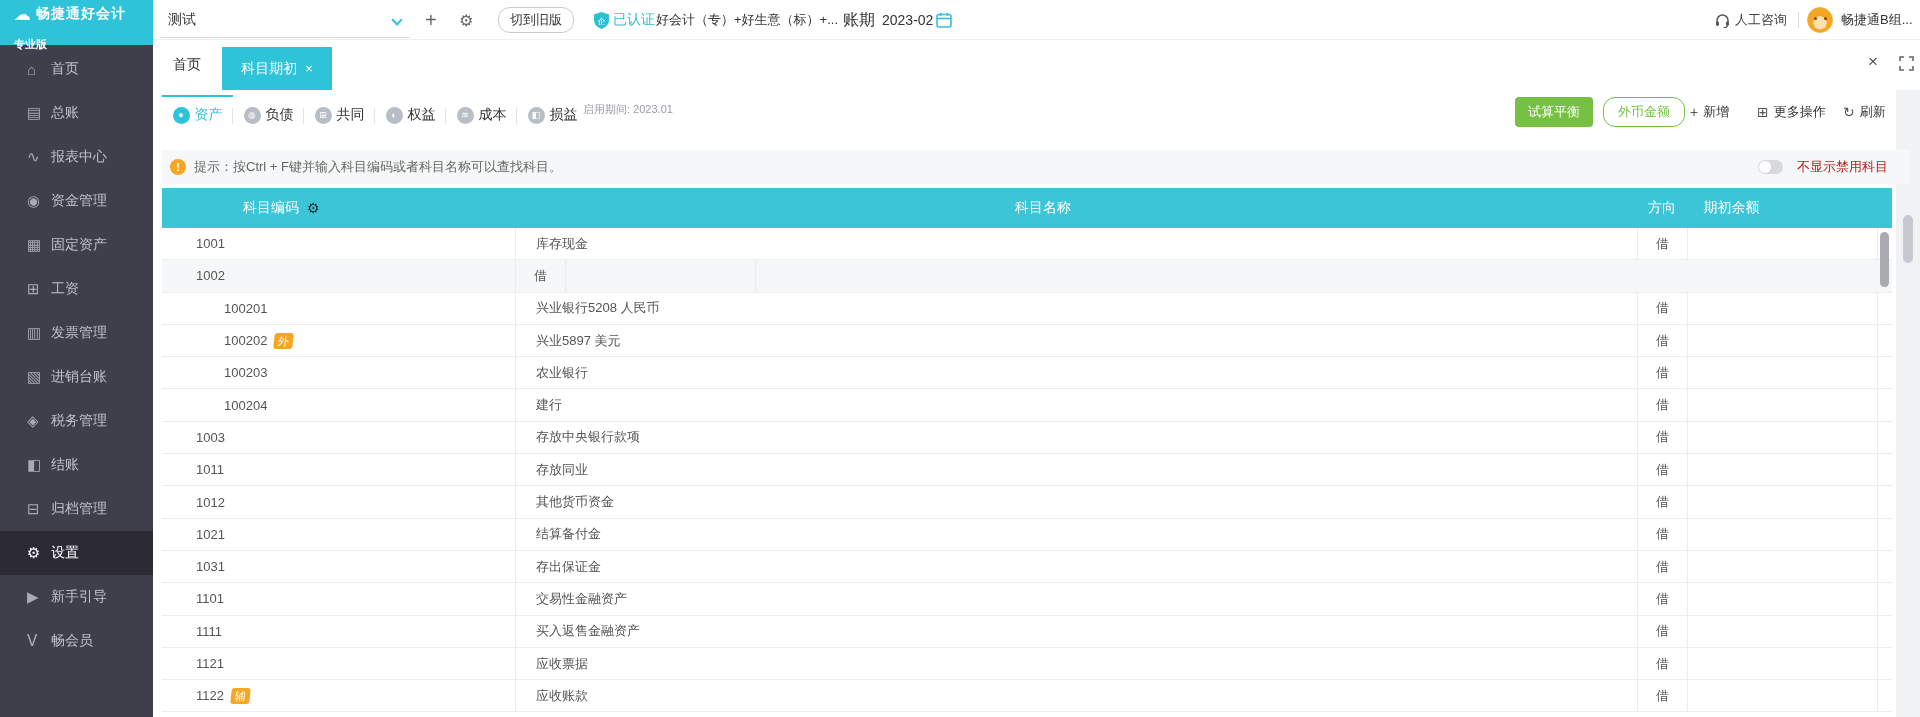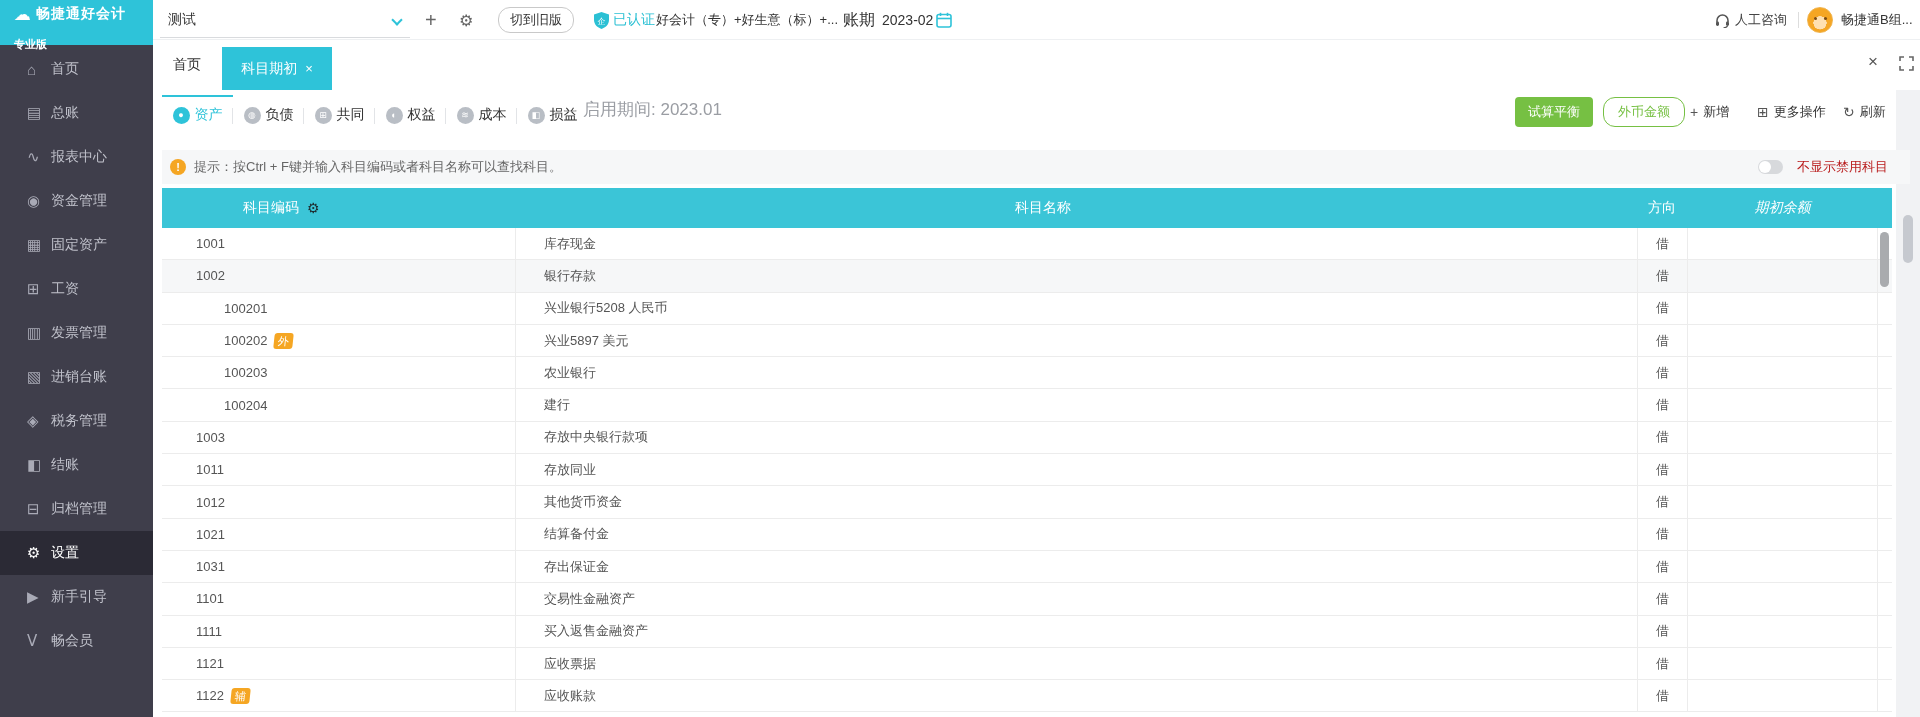--- a/index.html
+++ b/index.html
@@ -52,21 +52,21 @@
   .content { position:absolute; left:153px; top:90px; right:0; bottom:0; background:#fff; }
   .rstrip { position:absolute; right:0; top:0; bottom:0; width:24px; background:#f1f2f4; }
   .rstrip-thumb { position:absolute; right:7px; top:125px; width:10px; height:48px; background:#c6c9cf; border-radius:5px; }
   
   .tabstrip { position:absolute; left:9px; top:5px; height:38px; display:flex; }
   .cat-tab { width:71px; height:38px; display:flex; align-items:center; justify-content:center; gap:5px; font-size:14px; color:#333; border-top:2px solid transparent; position:relative; cursor:pointer; }
   .cat-tab:not(:last-child)::after { content:""; position:absolute; right:0; top:11px; width:1px; height:16px; background:#e2e4e7; }
   .cat-tab .ticon { width:17px; height:17px; border-radius:50%; background:#b9bec5; color:#fff; font-size:9px; display:flex; align-items:center; justify-content:center; flex:none; }
   .cat-tab.active { border-top-color:#2ec3d9; color:#2ec3d9; }
   .cat-tab.active .ticon { background:#2ec3d9; }
-  .enable-period { position:absolute; left:430px; top:0; height:38px; display:flex; align-items:center; color:#9a9da3; font-size:17px; }
+  .enable-period { position:absolute; left:430px; top:0; height:38px; display:flex; align-items:center; color:#9a9da3; font-size:11px; }
   .btn-trial { position:absolute; left:1362px; top:7px; width:78px; height:30px; background:#76c043; color:#fff; border:none; border-radius:4px; font-size:13px; cursor:pointer; }
   .btn-foreign { position:absolute; left:1450px; top:7px; width:82px; height:30px; background:#fff; color:#76c043; border:1px solid #76c043; border-radius:12px; font-size:13px; cursor:pointer; }
   .toollink { position:absolute; top:0; height:44px; display:flex; align-items:center; gap:5px; font-size:13px; color:#333; cursor:pointer; }
   .toollink .li { color:#555; font-size:14px; }
   .lk-add { left:1537px; }
   .lk-more { left:1604px; }
   .lk-refresh { left:1690px; }
   
   .hintbar { position:absolute; left:9px; right:10px; top:60px; height:34px; background:#f6f7f8; display:flex; align-items:center; }
   .hint-ico { width:16px; height:16px; border-radius:50%; background:#f5a623; color:#fff; font-size:11px; font-weight:bold; display:flex; align-items:center; justify-content:center; margin:0 8px 0 8px; flex:none; }
@@ -75,27 +75,27 @@
   .toggle::after { content:""; position:absolute; left:1px; top:1px; width:12px; height:12px; border-radius:50%; background:#fff; }
   .toggle-label { position:absolute; left:1635px; top:0; height:34px; display:flex; align-items:center; color:#b91c1c; font-size:13px; }
   
   .thead { position:absolute; left:9px; top:98px; width:1730px; height:40px; background:#3bc5d7; color:#fff; }
   .th { position:absolute; top:0; height:40px; display:flex; align-items:center; font-size:14px; }
   .th-code { left:81px; gap:8px; }
   .th-gear { color:#1e2b2e; font-size:14px; cursor:pointer; }
   .th-name { left:0; width:100%; justify-content:center; }
   .th-name span { position:absolute; left:853px; }
   .th-dir { left:1475px; width:50px; justify-content:center; }
-  .th-bal { left:1525px; width:191px; justify-content:center;font-style:italic; }
+  .th-bal { left:1474px; width:191px; justify-content:center; }
   .tbody { position:absolute; left:9px; top:138px; width:1730px; }
   .trow { position:relative; height:32.3px; border-bottom:1px solid #ececec; display:flex; align-items:center; color:#555; }
   .trow.hl { background:#f6f7f8; }
   .td-code { width:353px; padding-left:34px; display:flex; align-items:center; flex:none; }
   .trow.indent1 .td-code { padding-left:62px; }
-  .td-name { width:1122px; padding-left:28px; flex:none; align-self:stretch; display:flex; align-items:center; border-left:1px solid #ececec; }
+  .td-name { width:1122px; padding-left:20px; flex:none; align-self:stretch; display:flex; align-items:center; border-left:1px solid #ececec; }
   .td-dir { width:50px; text-align:center; flex:none; align-self:stretch; display:flex; align-items:center; justify-content:center; border-left:1px solid #ececec; }
   .td-bal { width:191px; flex:none; align-self:stretch; border-left:1px solid #ececec; border-right:1px solid #ececec; }
   .badge { display:inline-block; margin-left:7px; background:#f5a623; color:#fff; font-size:11px; line-height:16px; padding:0 4px; border-radius:3px; transform:skewX(-6deg); }
   .inner-thumb { position:absolute; left:1727px; top:142px; width:9px; height:55px; background:#a9abae; border-radius:5px; }
   svg { display:block; }
 </style>
 </head>
 <body>
 
 <div class="sidebar">
@@ -297,21 +297,20 @@
         </div>
         <div class="td-name">库存现金</div>
         <div class="td-dir">借</div>
         <div class="td-bal"></div>
       </div>
       <div class="trow hl">
         <div class="td-code">
           <span>1002</span>
 
         </div>
-        <div class="td-name">银行存款</div>
         <div class="td-dir">借</div>
         <div class="td-bal"></div>
       </div>
       <div class="trow indent1">
         <div class="td-code">
           <span>100201</span>
 
         </div>
         <div class="td-name">兴业银行5208 人民币</div>
         <div class="td-dir">借</div>

